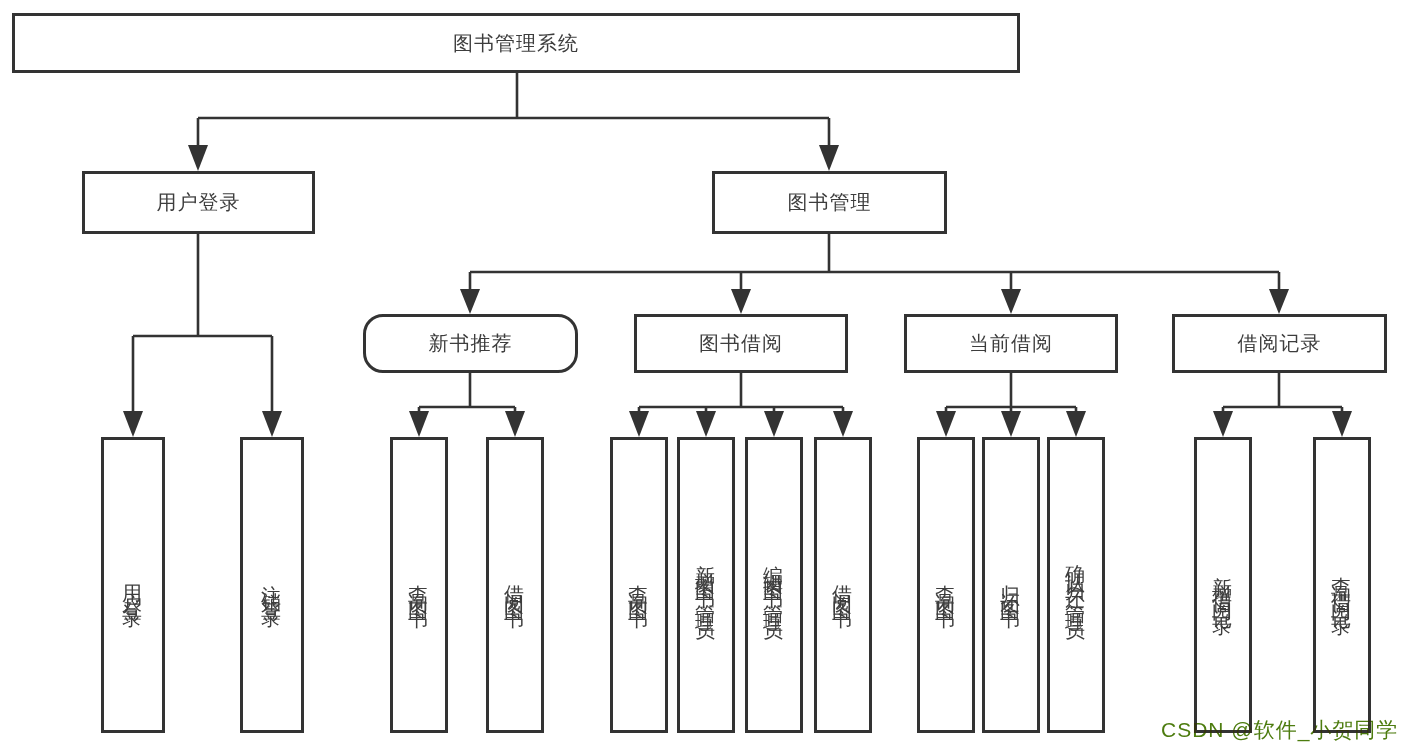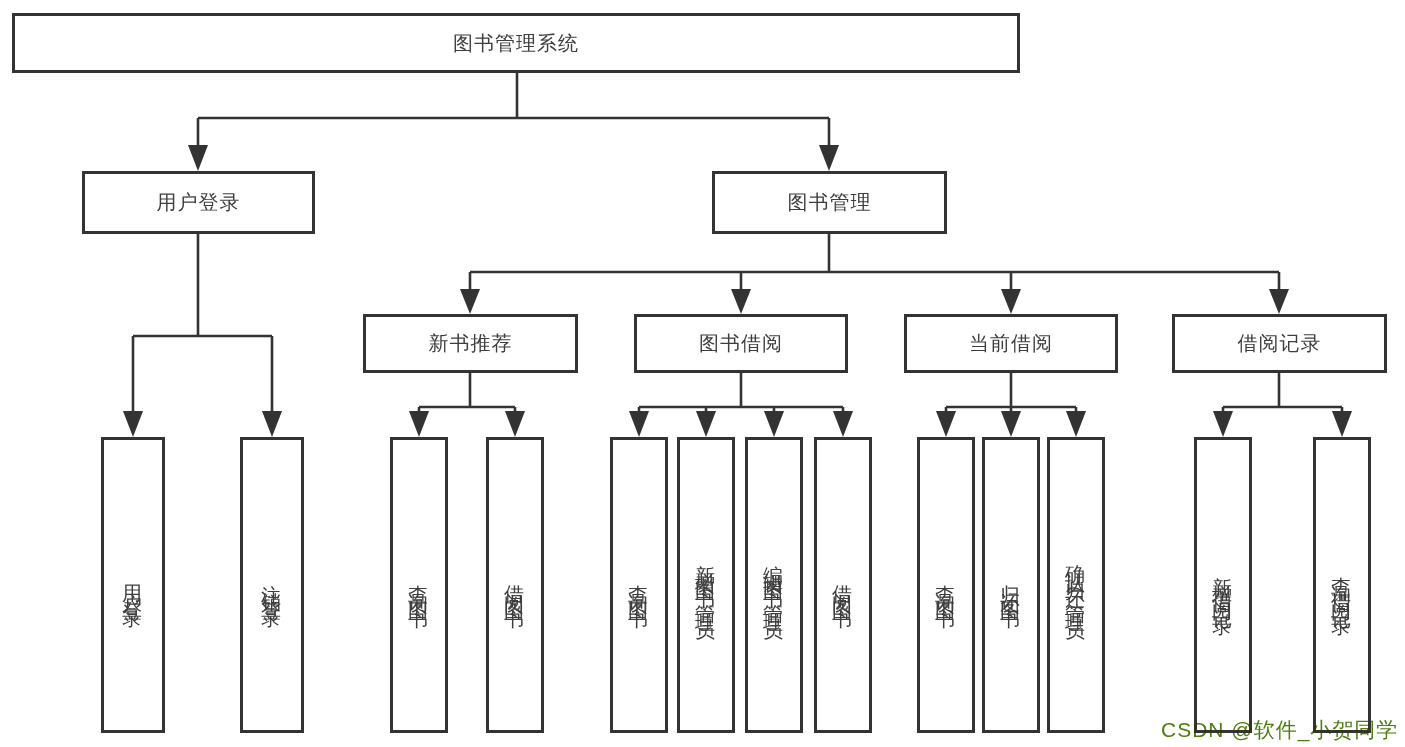--- a/index.html
+++ b/index.html
@@ -101,21 +101,21 @@
       <polygon points="1213,411 1233,411 1223,437"></polygon>
       <polygon points="1332,411 1352,411 1342,437"></polygon>
     </g>
   </svg>
 
   <div class="box hbox" style="left:12px; top:13px; width:1008px; height:60px;">图书管理系统</div>
 
   <div class="box hbox" style="left:82px; top:171px; width:233px; height:63px;">用户登录</div>
   <div class="box hbox" style="left:712px; top:171px; width:235px; height:63px;">图书管理</div>
 
-  <div class="box hbox" style="left:363px; top:314px; width:215px; height:59px;">新书推荐</div>
+  <div class="box hbox" style="left:363px; top:314px; width:215px; height:59px;border-radius:20px;">新书推荐</div>
   <div class="box hbox" style="left:634px; top:314px; width:214px; height:59px;">图书借阅</div>
   <div class="box hbox" style="left:904px; top:314px; width:214px; height:59px;">当前借阅</div>
   <div class="box hbox" style="left:1172px; top:314px; width:215px; height:59px;">借阅记录</div>
 
   <div class="box leaf" style="left:101px; top:437px; width:64px; height:296px;">用户登录</div>
   <div class="box leaf" style="left:240px; top:437px; width:64px; height:296px;">注销登录</div>
 
   <div class="box leaf" style="left:390px; top:437px; width:58px; height:296px;">查询图书</div>
   <div class="box leaf" style="left:486px; top:437px; width:58px; height:296px;">借阅图书</div>
 

